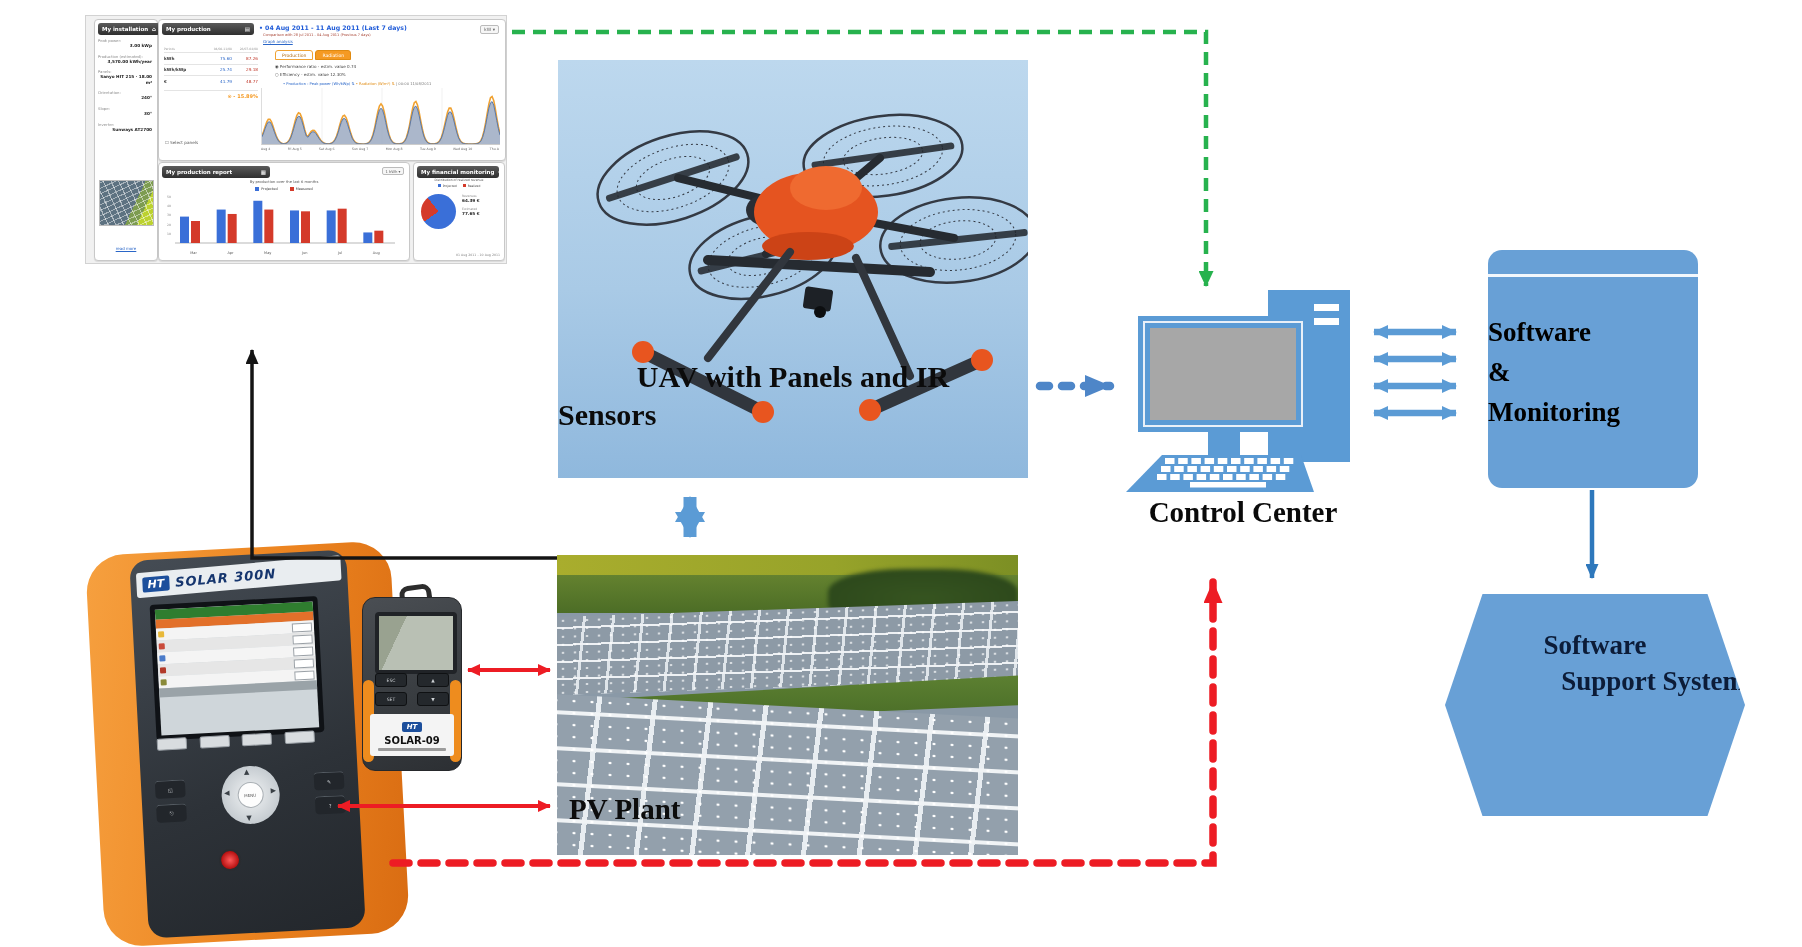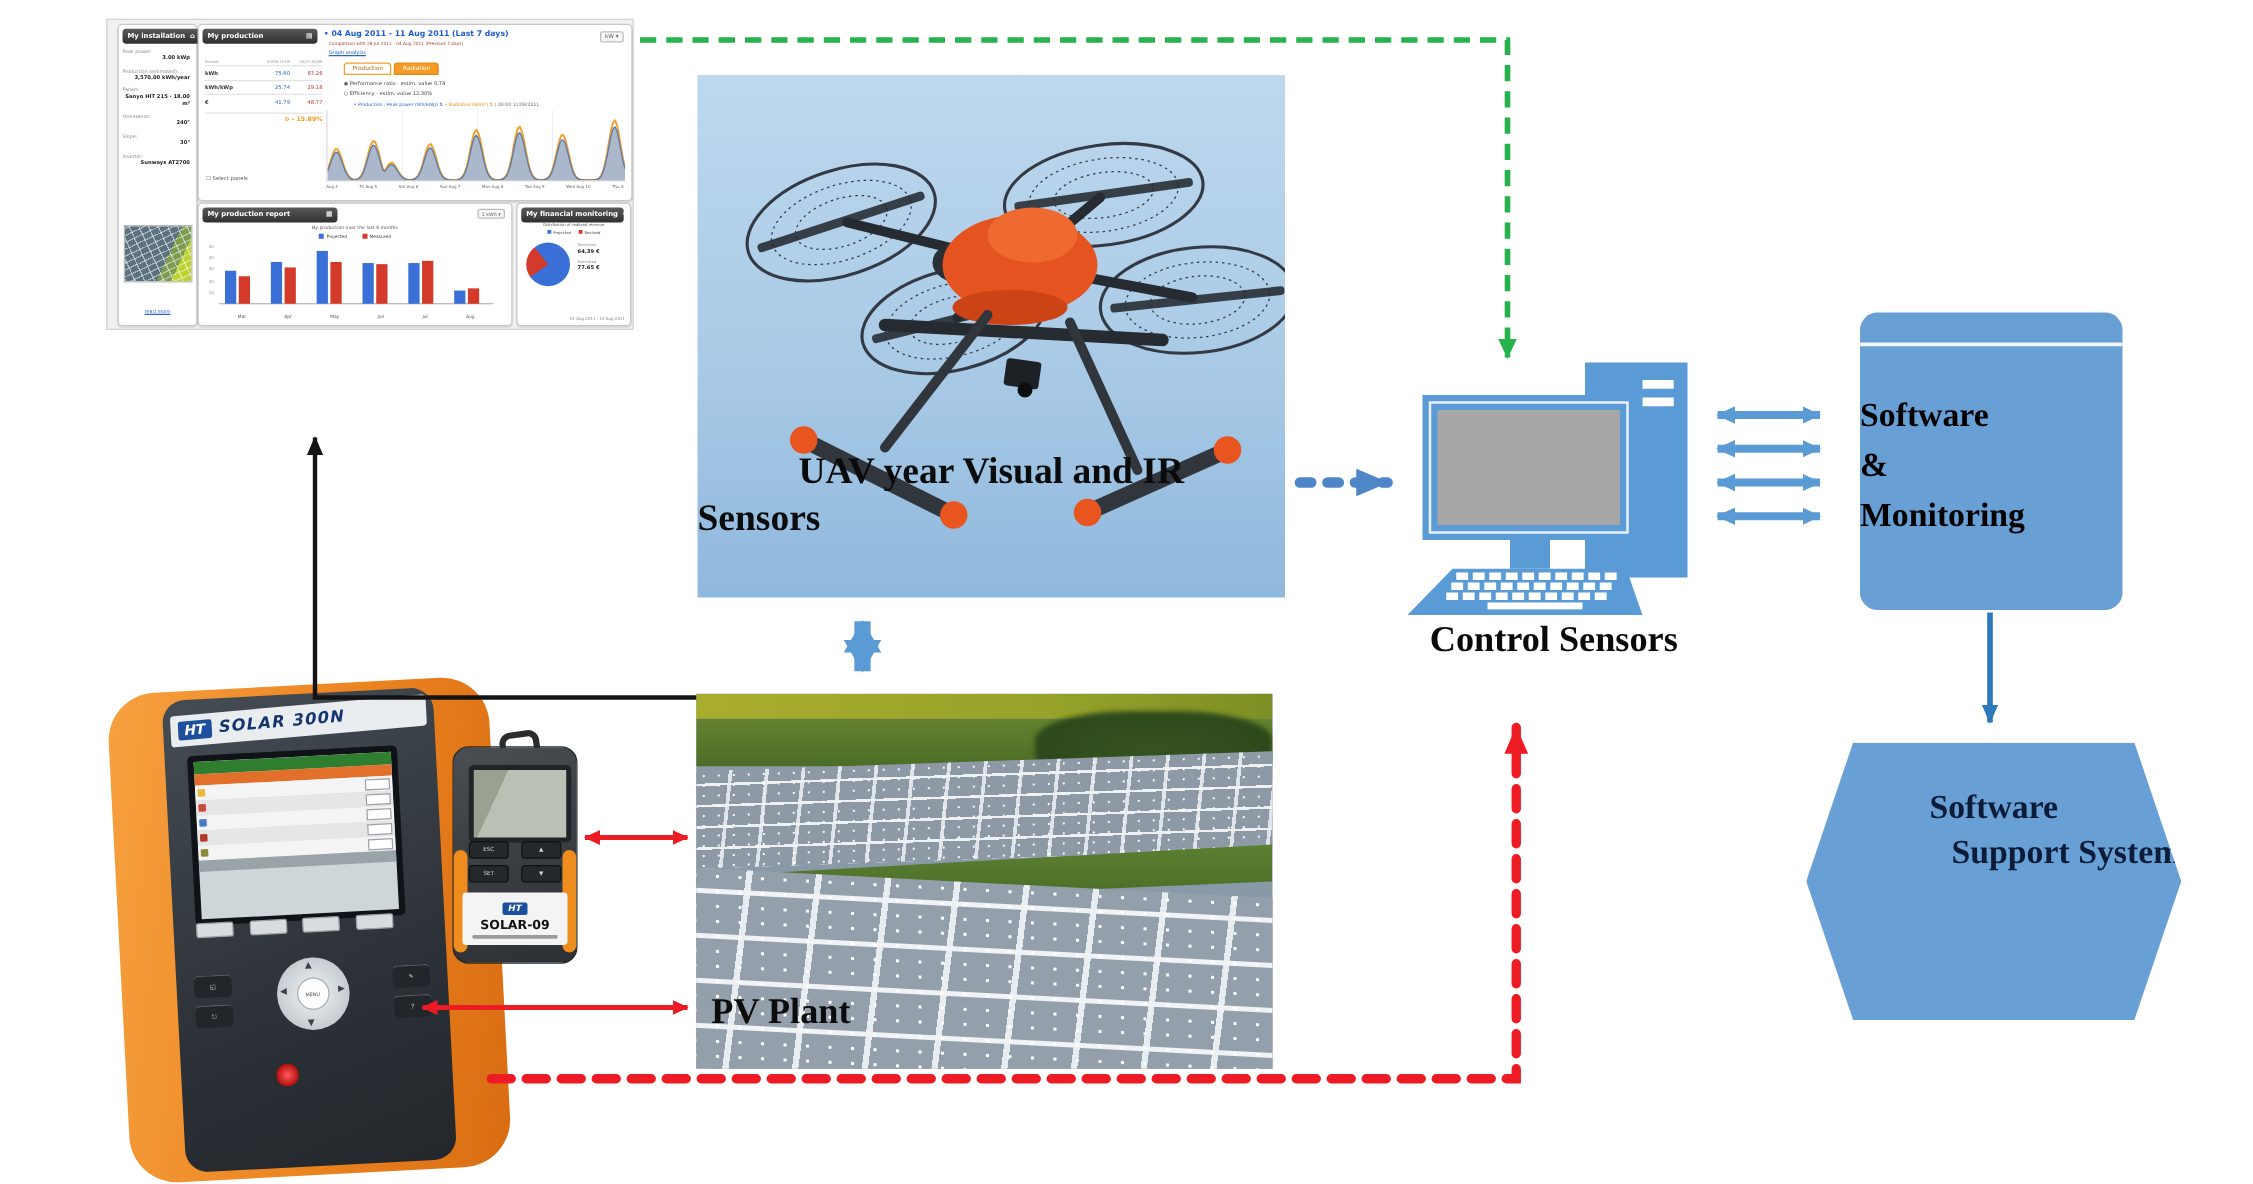--- a/index.html
+++ b/index.html
@@ -380,21 +380,21 @@
         <line x1="312" y1="350" x2="424" y2="300" stroke-width="13"></line>
       </g>
       <circle cx="85" cy="292" r="11" fill="#e8551f"></circle>
         <circle cx="205" cy="352" r="11" fill="#e8551f"></circle>
       <circle cx="312" cy="350" r="11" fill="#e8551f"></circle>
         <circle cx="424" cy="300" r="11" fill="#e8551f"></circle>
 
       <rect x="246" y="228" width="28" height="22" rx="3" fill="#1d2126" transform="rotate(8 260 239)"></rect>
       <circle cx="262" cy="252" r="6" fill="#0c0e10"></circle>
     </svg>
-    <div class="serif uav-cap1">UAV year Visual and IR</div>
+    <div class="serif uav-cap1">UAV with Panels and IR</div>
     <div class="serif uav-cap2">Sensors</div>
   </div>
 
   <div class="abs pv">
     <div class="pv-rape"></div>
     <div class="pv-grass1"></div>
     <div class="pv-hedge"></div>
     <div class="pv-arr1"></div>
     <div class="pv-grass2"></div>
     <div class="pv-arr2"></div>
@@ -437,21 +437,21 @@
         <rect x="78.6" y="222" width="9.5" height="6" fill="#fff"></rect>
         <rect x="91.8" y="222" width="9.5" height="6" fill="#fff"></rect>
         <rect x="105" y="222" width="9.5" height="6" fill="#fff"></rect>
         <rect x="118.19999999999999" y="222" width="9.5" height="6" fill="#fff"></rect>
         <rect x="131.39999999999998" y="222" width="9.5" height="6" fill="#fff"></rect>
         <rect x="144.6" y="222" width="9.5" height="6" fill="#fff"></rect>
         <rect x="157.8" y="222" width="9.5" height="6" fill="#fff"></rect>
         <rect x="72" y="230" width="76" height="5.5" fill="#fff"></rect>
       </g>
   </svg>
-  <div class="abs serif cap-cc">Control Sensors</div>
+  <div class="abs serif cap-cc">Control Center</div>
 
   <div class="abs swbox">
     <div class="swline"></div>
     <div class="swtxt serif">
       <div>Software</div>
       <div>&amp;</div>
       <div>Monitoring</div>
     </div>
   </div>
 

